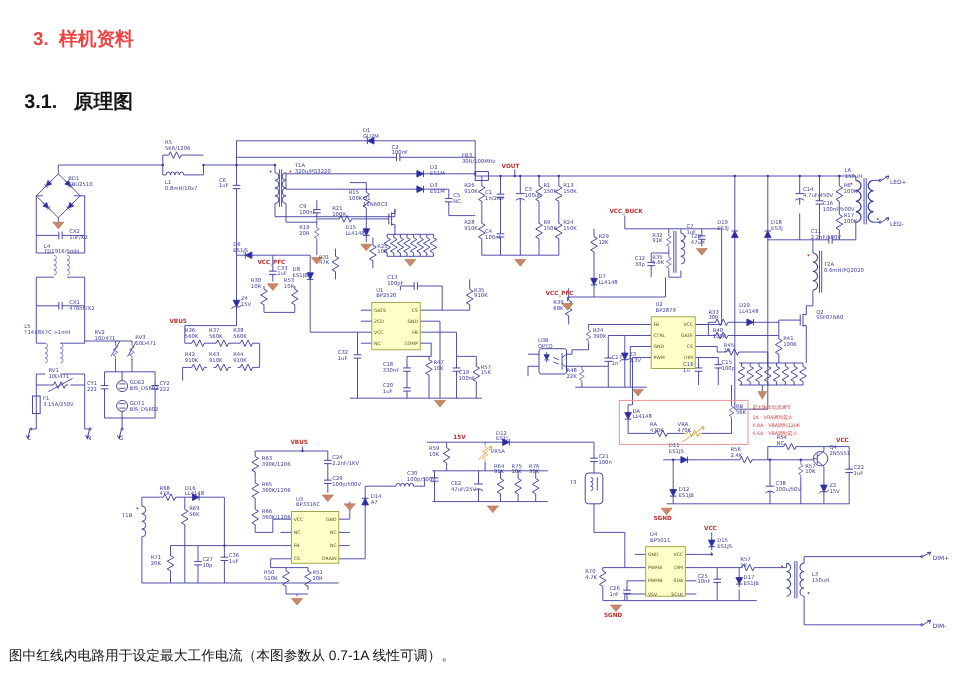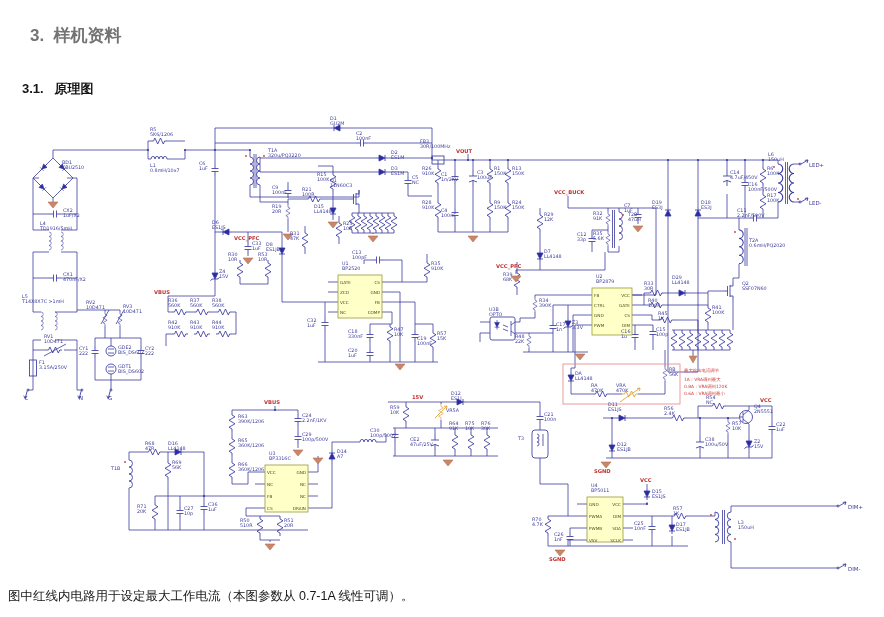--- a/index.html
+++ b/index.html
@@ -1,18 +1,18 @@
 <!DOCTYPE html>
 <html><head>
 <meta charset="utf-8">
 <style>
   html,body{margin:0;padding:0}
   body{width:884px;height:617px;background:#fff;position:relative;font-family:"Liberation Sans",sans-serif;overflow:hidden}
-  .heading{position:absolute;left:30px;top:24px;font-size:17px;font-weight:bold;color:#737373;white-space:pre}
-  .subheading{position:absolute;left:22px;top:80px;font-size:13px;font-weight:bold;color:#151515;white-space:pre}
+  .heading{position:absolute;left:30px;top:24px;font-size:17px;font-weight:bold;color:#ef4444;white-space:pre}
+  .subheading{position:absolute;left:22px;top:80px;font-size:18px;font-weight:bold;color:#151515;white-space:pre}
   .caption{position:absolute;left:8px;top:588px;font-size:12.5px;color:#151515;white-space:pre}
   svg.schematic{position:absolute;left:8px;top:112px;width:868px;height:474px}
   .w{fill:none;stroke:#3a3aa0;stroke-width:.8}
   .s{stroke:#3a3aa0;stroke-width:.85;fill:none}
   .tr{stroke:#e0a030}
   .lbl text,.icref text{font-size:4.8px;fill:#3c3c9c}
   .net{font-size:5.2px;font-weight:bold;fill:#c03030}
   .pin{font-size:4.2px;fill:#4f4f20}
   .pr{text-anchor:end}
   .ann{font-size:4.4px;fill:#d04040}

